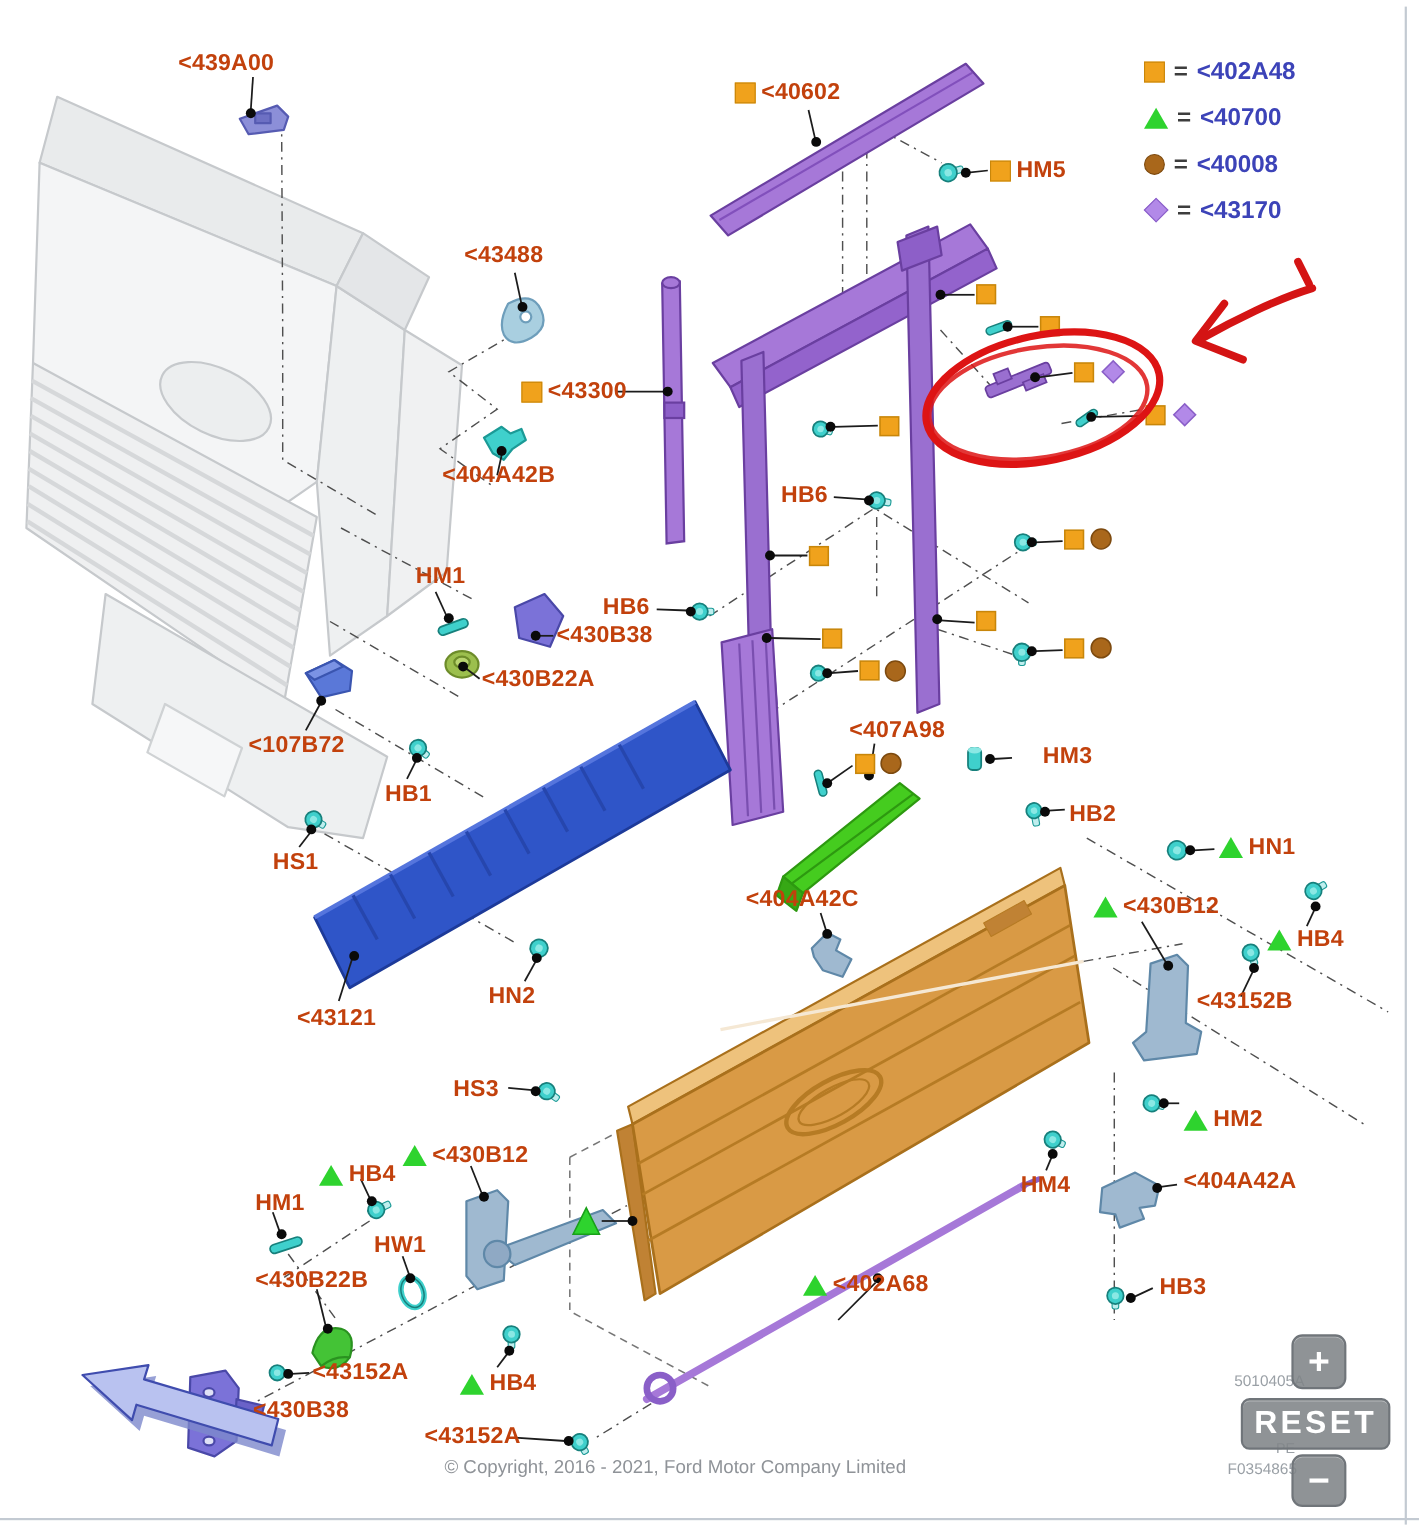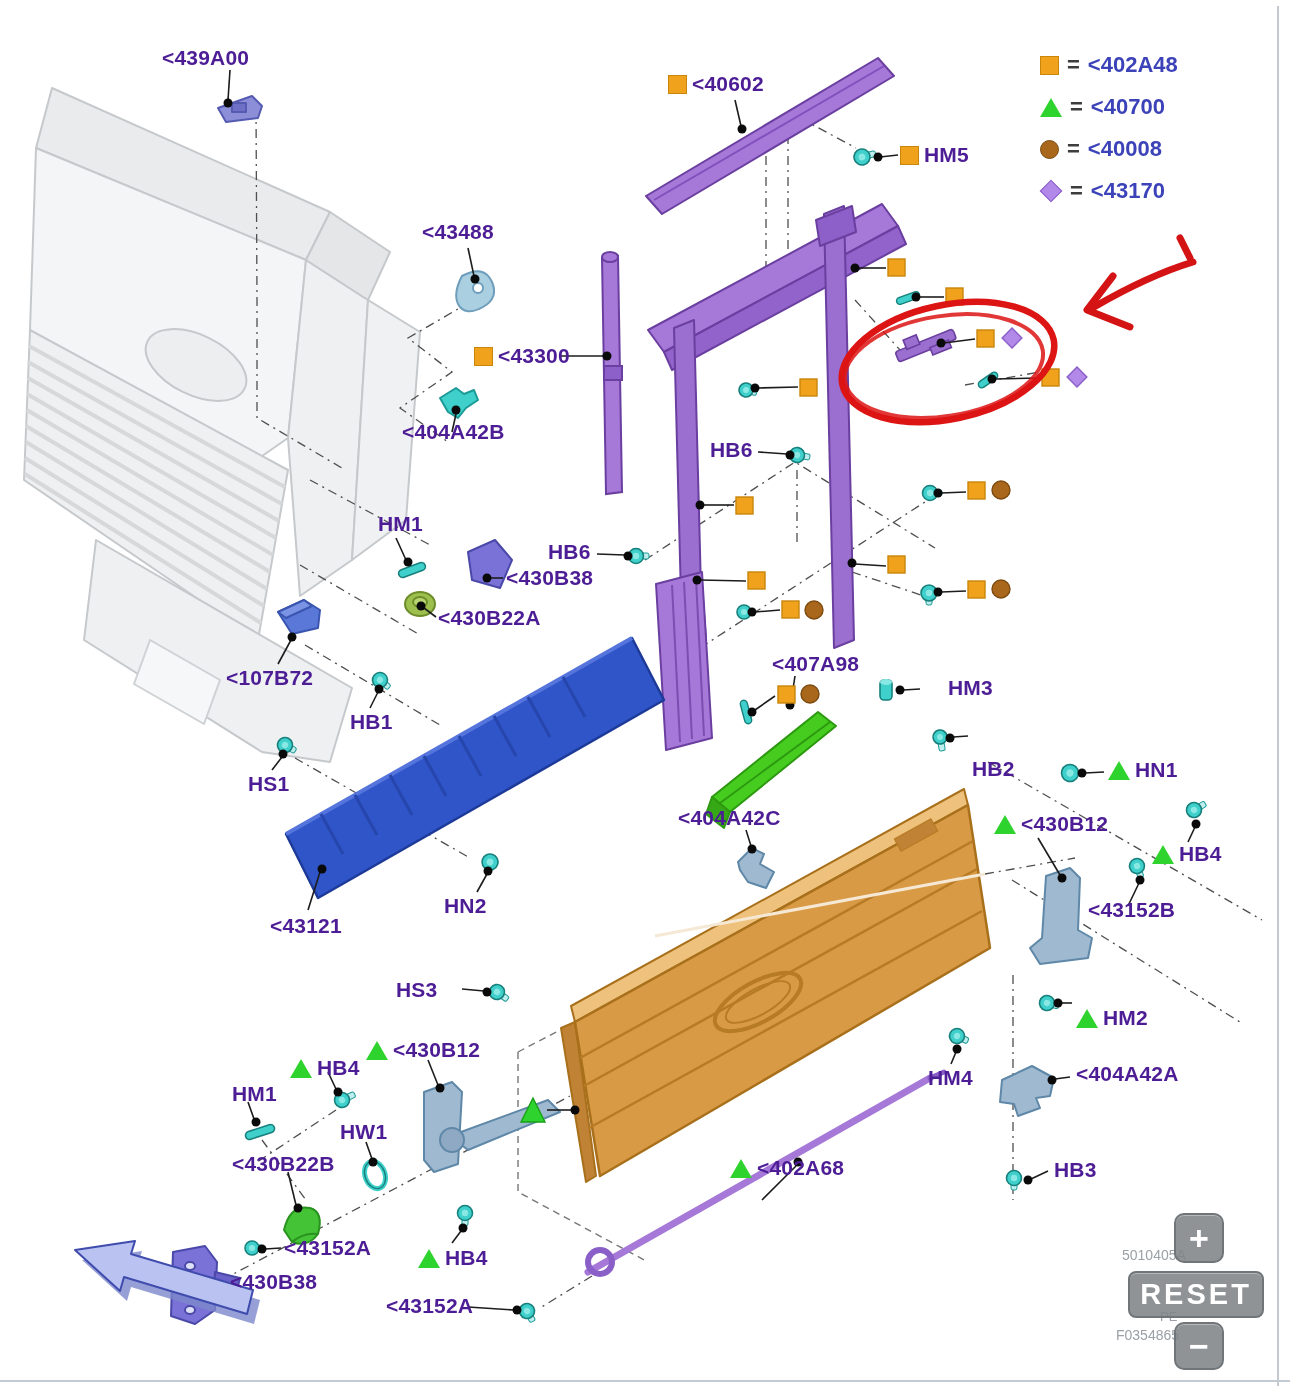--- a/index.html
+++ b/index.html
@@ -1,21 +1,21 @@
 <!DOCTYPE html>
 <html><head>
 <meta charset="utf-8">
 <style>
   html,body{margin:0;padding:0;background:#fff;}
   #stage{position:relative;width:1290px;height:1388px;background:#ffffff;overflow:hidden;
          font-family:"Liberation Sans",sans-serif;}
   #art{position:absolute;left:0;top:0;z-index:1;}
   
   .lbl{position:absolute;z-index:2;display:flex;align-items:center;gap:5px;
-       font:700 21px "Liberation Sans",sans-serif;color:#4c1d95;white-space:nowrap;letter-spacing:.2px;}
+       font:700 21px "Liberation Sans",sans-serif;color:#c2410c;white-space:nowrap;letter-spacing:.2px;}
   .mk{flex:0 0 auto;display:inline-block;}
   .mk-sq{width:17px;height:17px;background:#f0a21c;border:1px solid #c8860a;}
   .mk-tri{width:0;height:0;border-left:11px solid transparent;border-right:11px solid transparent;
           border-bottom:19px solid #2ed32e;background:none;}
   .mk-cir{width:17px;height:17px;border-radius:50%;background:#a9671b;border:1px solid #7d4a0f;}
   .mk-dia{width:14px;height:14px;background:#b289e8;border:1px solid #8a5fc8;transform:rotate(45deg);margin:0 3px;}
   .legend-row{position:absolute;z-index:2;display:flex;align-items:center;gap:8px;
        font:700 22px "Liberation Sans",sans-serif;color:#3c43b8;white-space:nowrap;}
   .legend-eq{color:#3d3d3d;font-weight:700;}
   
@@ -575,21 +575,21 @@
     </div>
   <div class="lbl" style="left:248px;top:772px">
       <span>HS1</span>
     </div>
   <div class="lbl" style="left:772px;top:652px">
       <span>&lt;407A98</span>
     </div>
   <div class="lbl" style="left:948px;top:676px">
       <span>HM3</span>
     </div>
-  <div class="lbl" style="left:972px;top:757px">
+  <div class="lbl" style="left:972px;top:728px">
       <span>HB2</span>
     </div>
   <div class="lbl" style="left:1108px;top:758px">
       <span class="mk mk-tri"></span>
       <span>HN1</span>
     </div>
   <div class="lbl" style="left:994px;top:812px">
       <span class="mk mk-tri"></span>
       <span>&lt;430B12</span>
     </div>
@@ -615,21 +615,21 @@
     </div>
   <div class="lbl" style="left:678px;top:806px">
       <span>&lt;404A42C</span>
     </div>
   <div class="lbl" style="left:444px;top:894px">
       <span>HN2</span>
     </div>
   <div class="lbl" style="left:270px;top:914px">
       <span>&lt;43121</span>
     </div>
-  <div class="lbl" style="left:396px;top:978px">
+  <div class="lbl" style="left:412px;top:978px">
       <span>HS3</span>
     </div>
   <div class="lbl" style="left:366px;top:1038px">
       <span class="mk mk-tri"></span>
       <span>&lt;430B12</span>
     </div>
   <div class="lbl" style="left:290px;top:1056px">
       <span class="mk mk-tri"></span>
       <span>HB4</span>
     </div>
@@ -653,20 +653,21 @@
       <span>HB4</span>
     </div>
   <div class="lbl" style="left:386px;top:1294px">
       <span>&lt;43152A</span>
     </div>
   <div class="lbl" style="left:730px;top:1156px">
       <span class="mk mk-tri"></span>
       <span>&lt;402A68</span>
     </div>
 
+  <div class="copyright" style="left:404px;top:1324px">© Copyright, 2016 - 2021, Ford Motor Company Limited</div>
 
   <div class="figref" style="left:1122px;top:1247px">5010405A</div>
   <div class="figref" style="left:1160px;top:1309px;font-size:13px">PE</div>
   <div class="figref" style="left:1116px;top:1327px">F0354865</div>
 
   <div class="ctl-btn" id="plus-btn">
     <span class="ctl-glyph">+</span>
   </div>
   <div class="ctl-btn" id="reset-btn">
     <span class="ctl-glyph">RESET</span>

